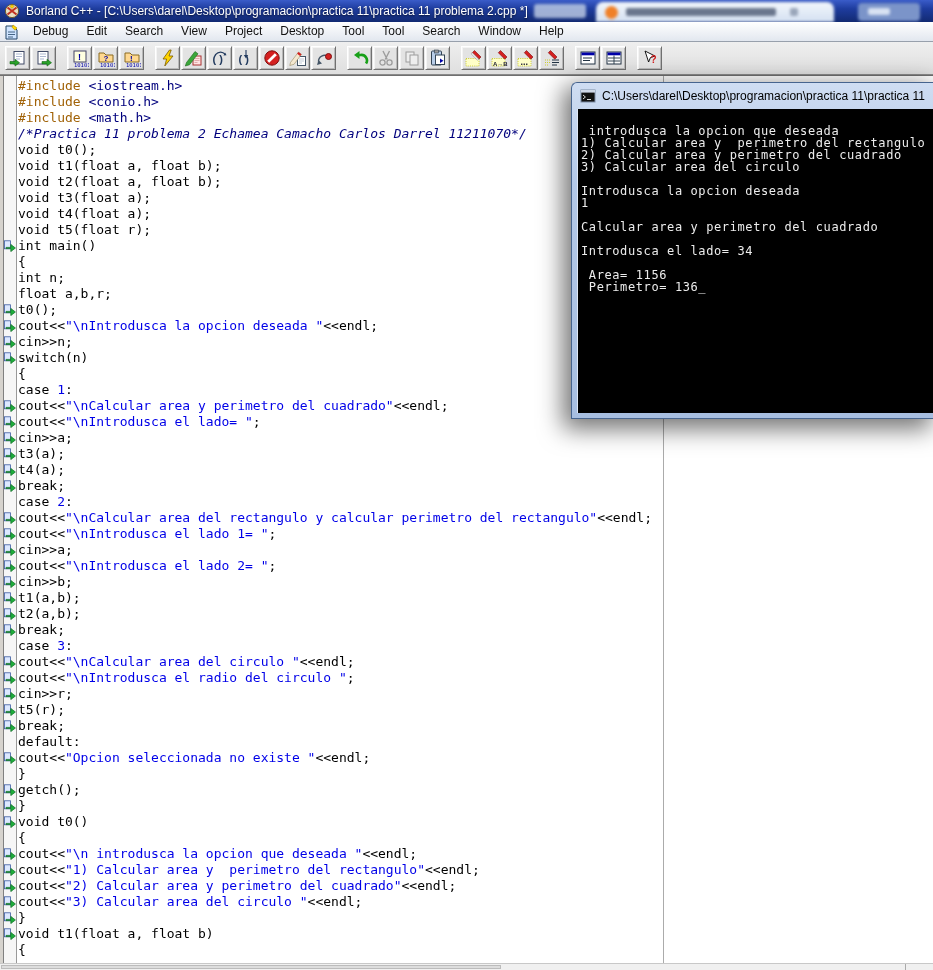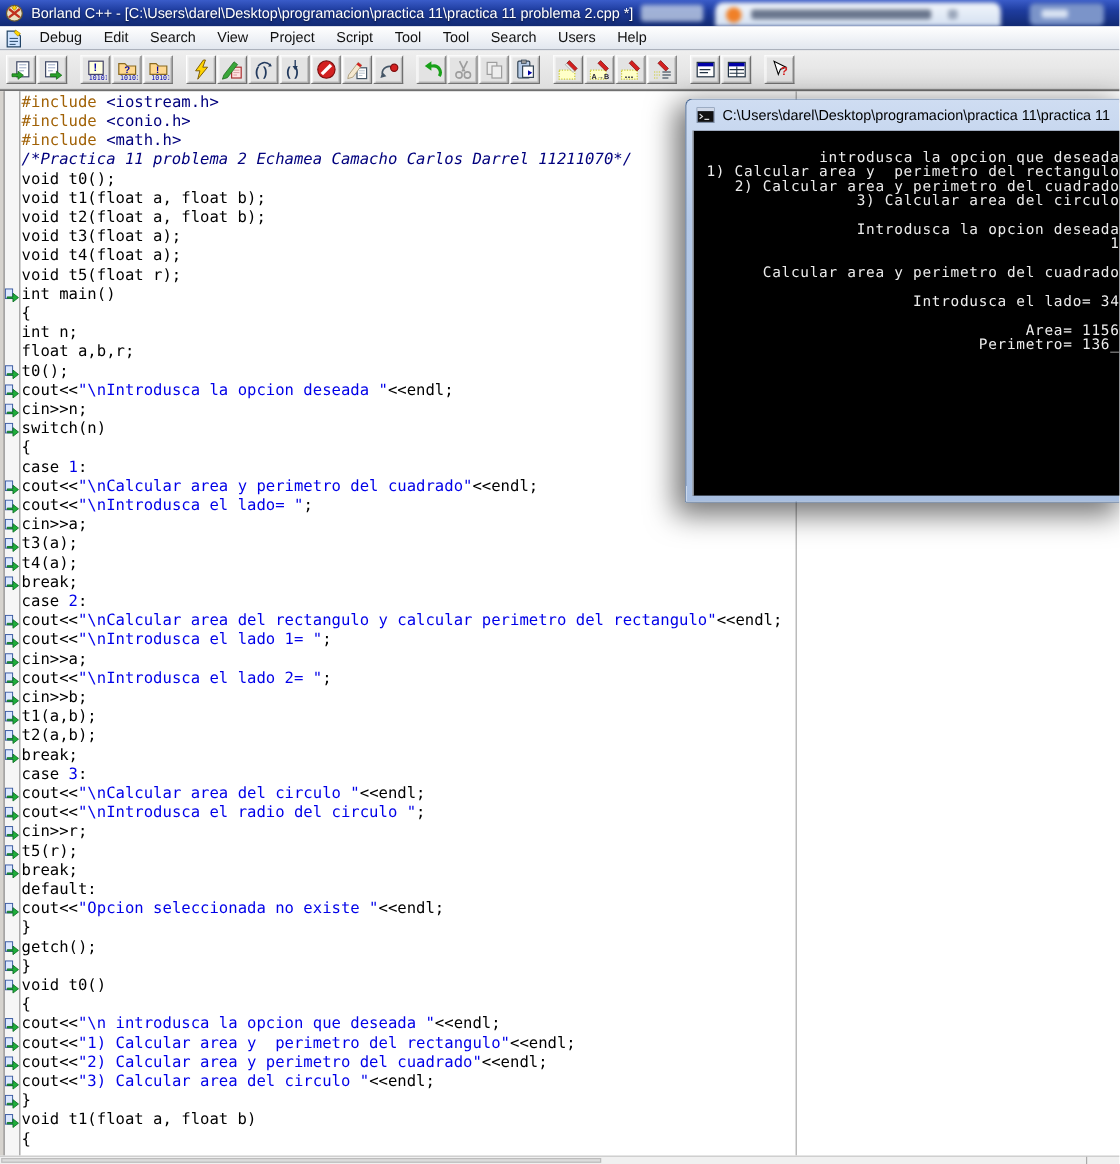--- a/index.html
+++ b/index.html
@@ -62,21 +62,21 @@
 
   
   .hscroll{position:absolute;left:0;top:963px;width:933px;height:7px;background:#f0f0f0;border-top:1px solid #c8c8c8;box-sizing:border-box;}
   .hthumb{position:absolute;left:1px;top:1px;width:500px;height:4px;background:#dddddd;border:1px solid #bcbcbc;box-sizing:border-box;}
   .hcorner{position:absolute;left:905px;top:0;width:1px;height:7px;background:#aaa;}
 
   
   .console{position:absolute;left:571px;top:82px;width:362px;height:337px;
     background:linear-gradient(#cfddf2 0%,#b3c8e7 30%,#a7bee0 100%);
     border:1px solid #46648e;border-right:none;border-radius:6px 0 0 0;
-    box-shadow:-5px 7px 24px 3px rgba(0,0,0,.55);z-index:30;box-sizing:border-box;text-align:right;}
+    box-shadow:-5px 7px 24px 3px rgba(0,0,0,.55);z-index:30;box-sizing:border-box;}
   .console-titlebar{position:absolute;left:0;top:0;right:0;height:26px;display:flex;
     align-items:center;padding-left:8px;font-size:12px;color:#000;overflow:hidden;}
   .console-icon{width:16px;height:16px;flex:0 0 auto;}
   .console-title{margin-left:6px;white-space:nowrap;overflow:hidden;}
   .console-body{position:absolute;left:5px;top:26px;right:0;bottom:5px;background:#000;
     border-left:1px solid #dde7f5;box-sizing:border-box;
     font-family:"DejaVu Sans Mono",monospace;font-size:12px;line-height:12px;font-weight:normal;
     letter-spacing:.6px;color:#ececec;padding:4px 0 0 3px;overflow:hidden;white-space:pre;}
   .console-line{height:12px;}
 </style>
@@ -114,25 +114,25 @@
         <path d="M9 1l4 3-2 2.2L8 3.2z" fill="#ffd700" stroke="#a80" stroke-width=".6"></path>
         <path d="M4 8h7M4 10.5h7M4 13h5" stroke="#246" stroke-width=".8"></path>
       </svg>
     </span>
     <div id="menu-items">
         <span class="menu-item">Debug</span>
         <span class="menu-item">Edit</span>
         <span class="menu-item">Search</span>
         <span class="menu-item">View</span>
         <span class="menu-item">Project</span>
-        <span class="menu-item">Script</span>
+        <span class="menu-item">Desktop</span>
         <span class="menu-item">Tool</span>
         <span class="menu-item">Tool</span>
         <span class="menu-item">Search</span>
-        <span class="menu-item">Users</span>
+        <span class="menu-item">Window</span>
         <span class="menu-item">Help</span>
       </div>
   </div>
 
   <div class="toolbar" id="toolbar">
       <div class="tb-group">
         <div class="tb-btn">
           <svg viewBox="0 0 18 18">
             <rect x="5" y="2.5" width="10" height="12.5" fill="#fff" stroke="#404a66"></rect>
             <path d="M7 5h6M7 7.5h6M7 10h4" stroke="#8899bb" stroke-width=".7"></path>

